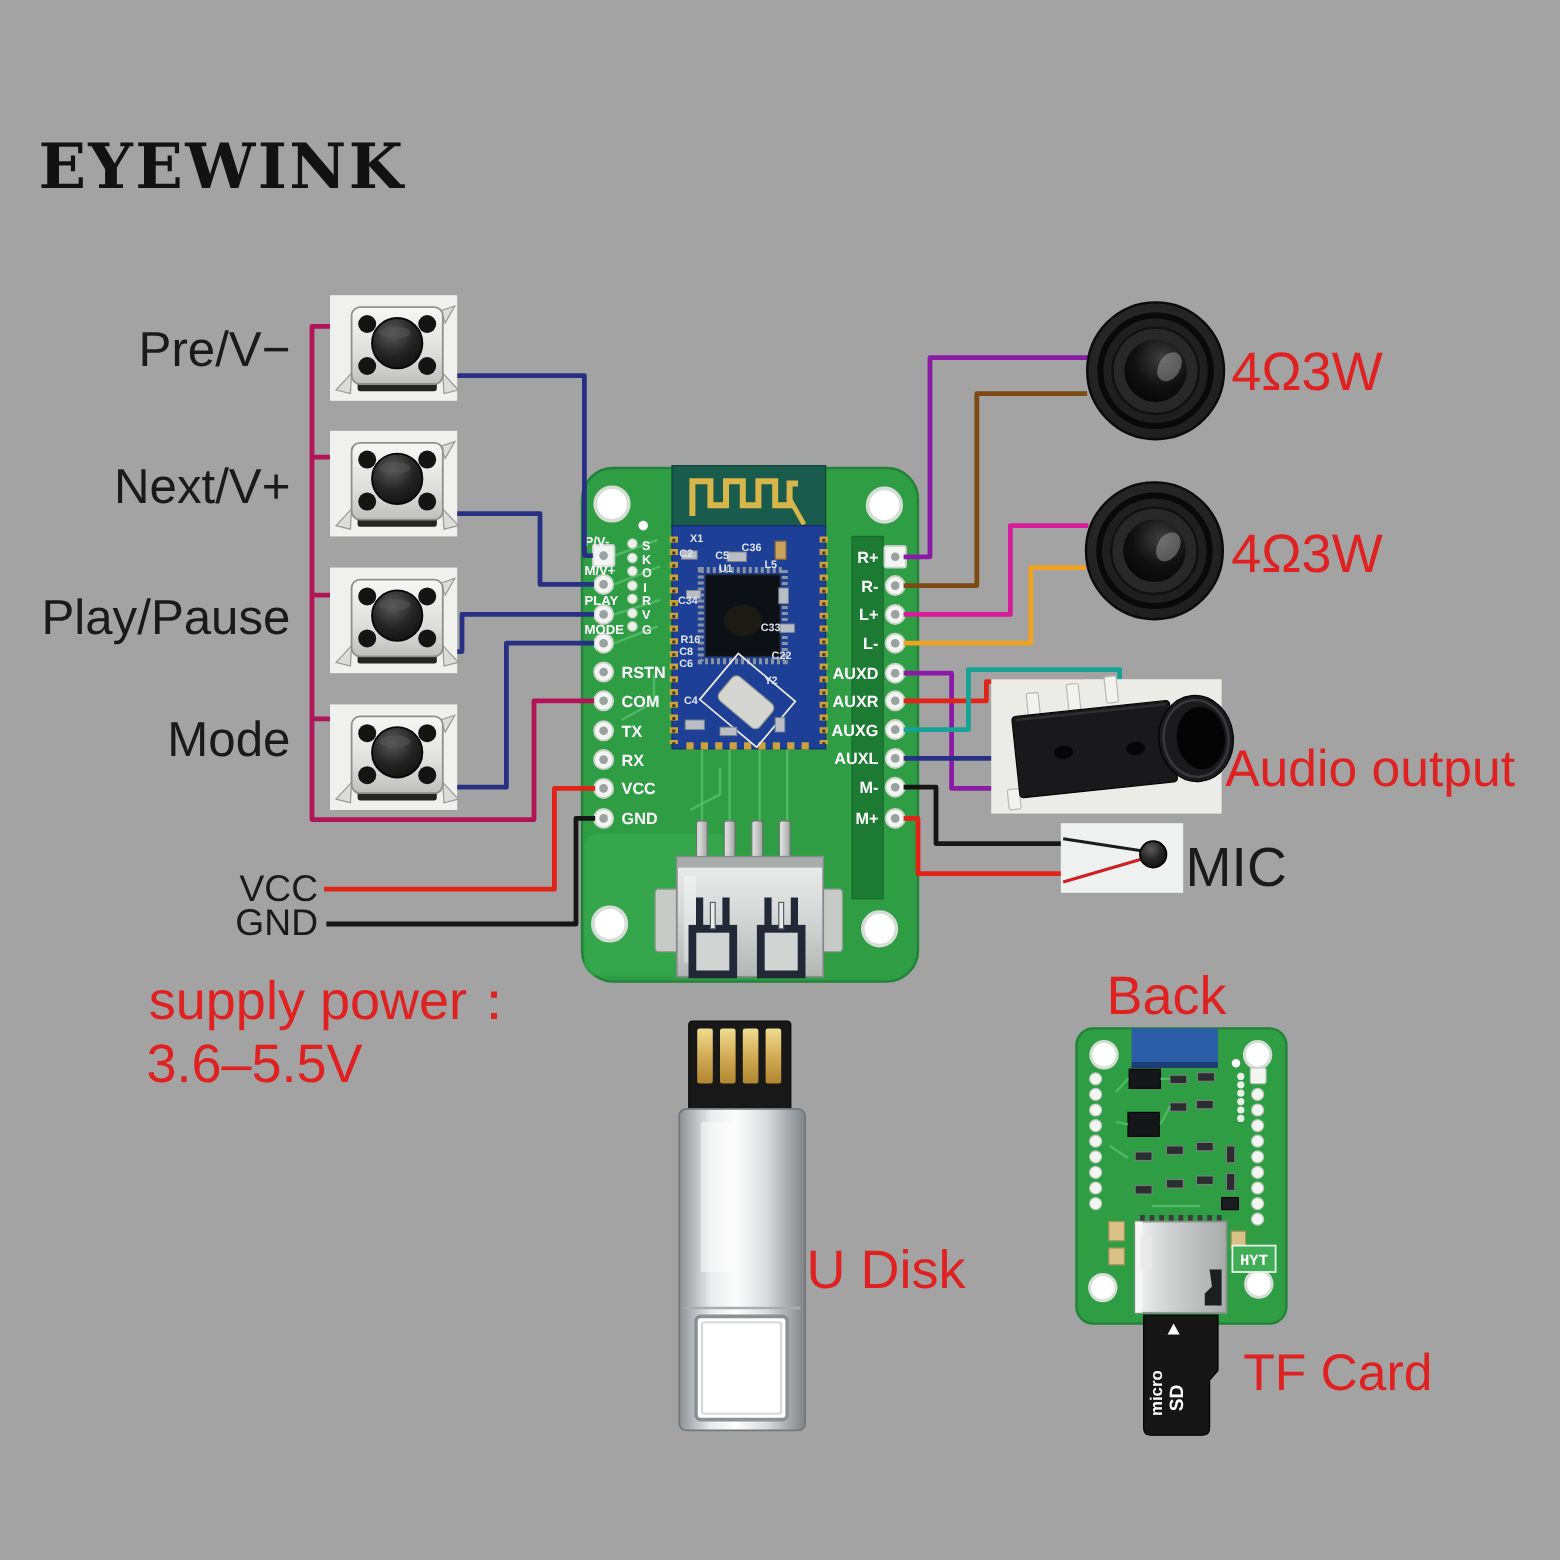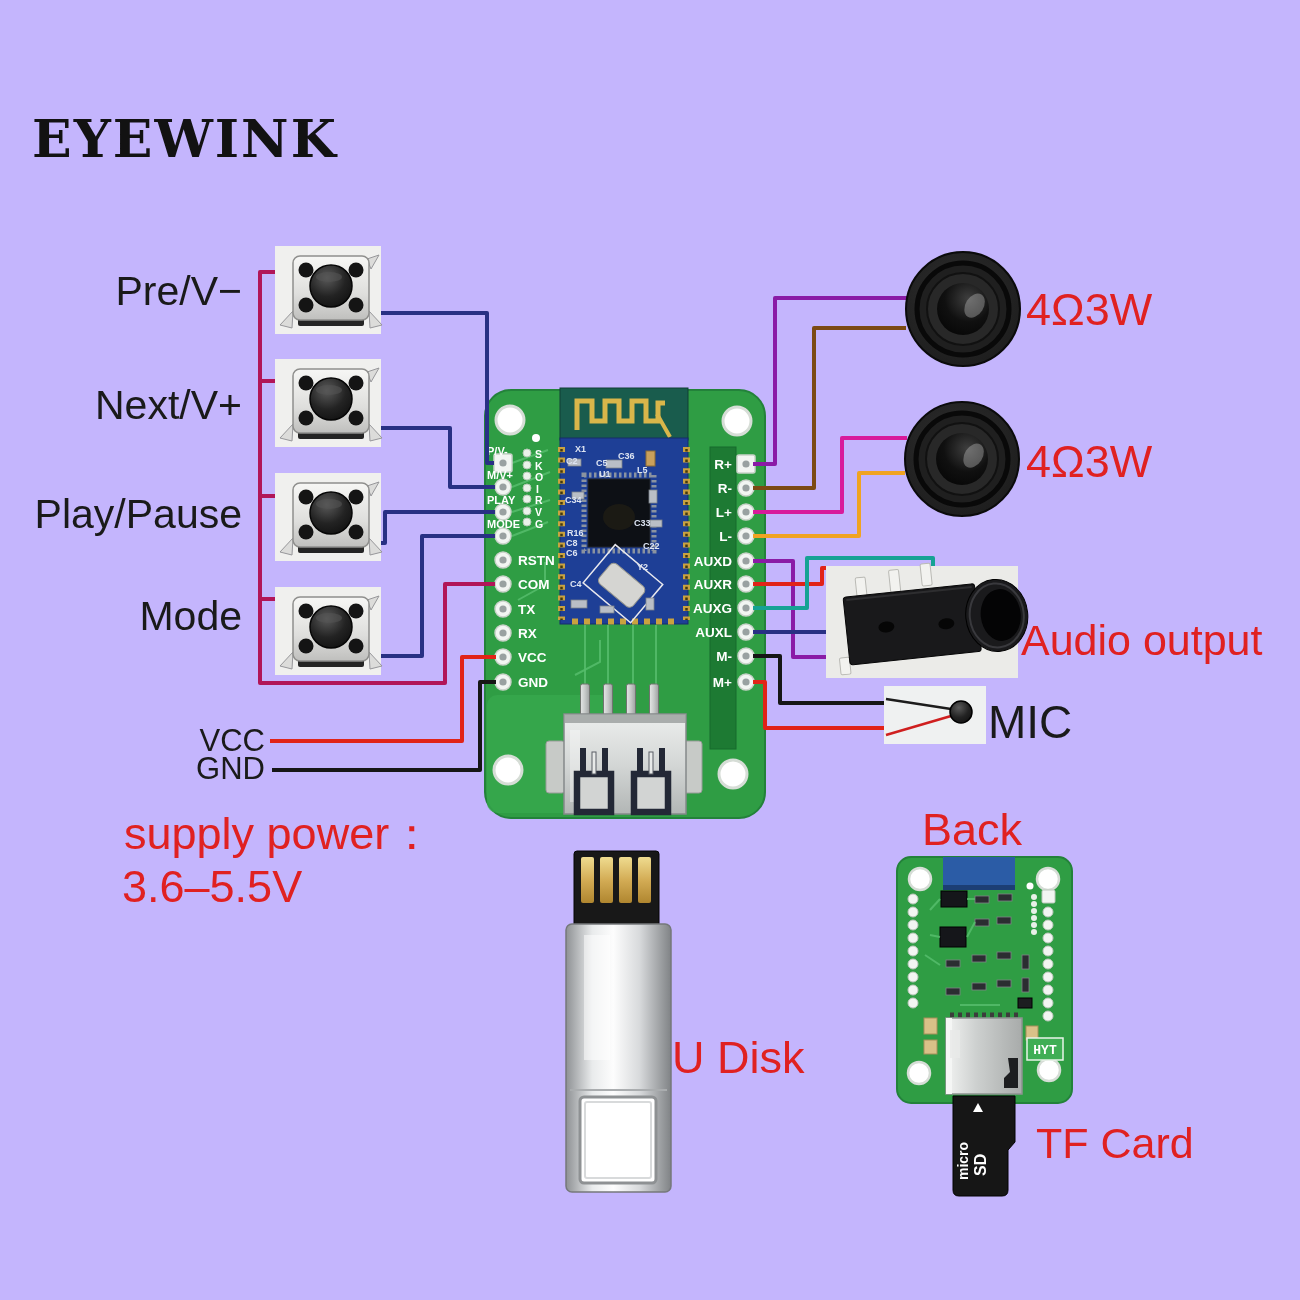--- a/index.html
+++ b/index.html
@@ -1,16 +1,16 @@
 <!DOCTYPE html>
 <html><head>
 <meta charset="utf-8">
 <style>
   html,body{margin:0;padding:0;background:#ffffff;}
-  .canvas{position:relative;width:1300px;height:1300px;background:#c4b5fd;overflow:hidden;}
+  .canvas{position:relative;width:1300px;height:1300px;background:#a3a3a3;overflow:hidden;}
   svg{position:absolute;left:0;top:0;}
   .t-brand{font:800 52px "DejaVu Serif", serif;letter-spacing:2px;fill:#121212;}
   .t-big{font:400 41px "Liberation Sans","DejaVu Sans",sans-serif;}
   .t-red{font:400 45px "Liberation Sans","DejaVu Sans",sans-serif;}
   .t-red-sm{font:400 43px "Liberation Sans","DejaVu Sans",sans-serif;}
   .t-mid{font:400 31px "Liberation Sans","DejaVu Sans",sans-serif;}
   .t-mic{font:400 46px "Liberation Sans","DejaVu Sans",sans-serif;}
   .t-silk{font:700 11px "Liberation Sans",sans-serif;fill:#ffffff;}
   .t-silk2{font:700 13.5px "Liberation Sans",sans-serif;fill:#ffffff;}
   .t-isp{font:700 10.5px "Liberation Sans",sans-serif;fill:#ffffff;}

